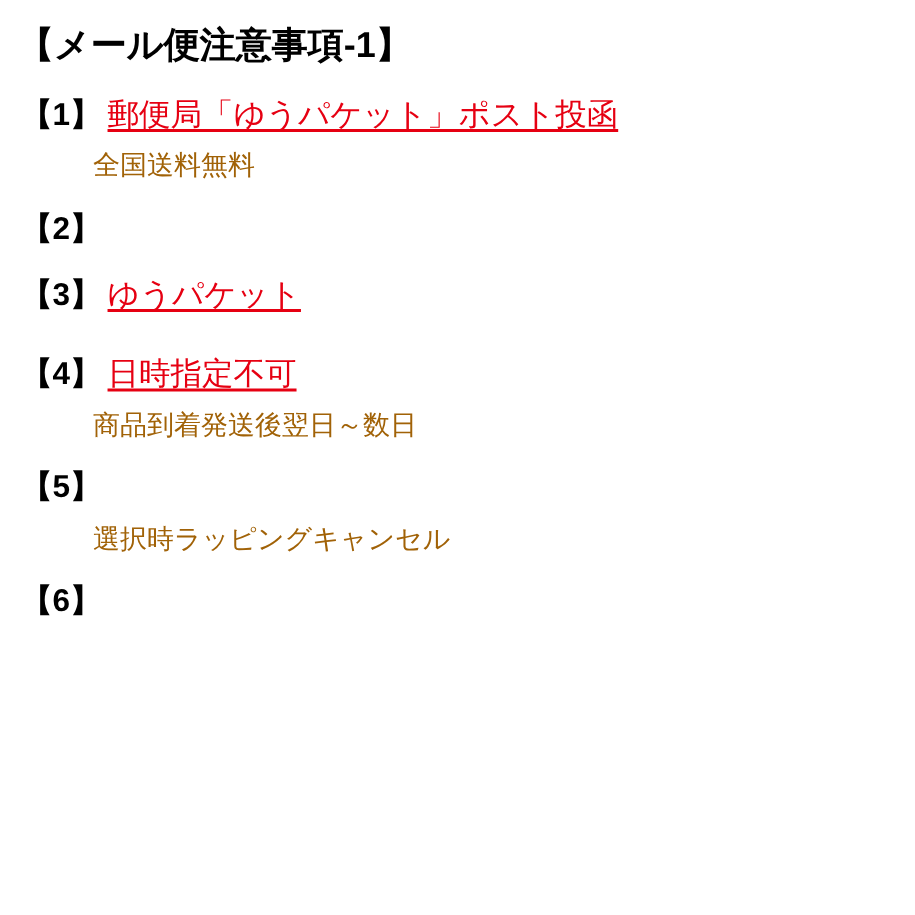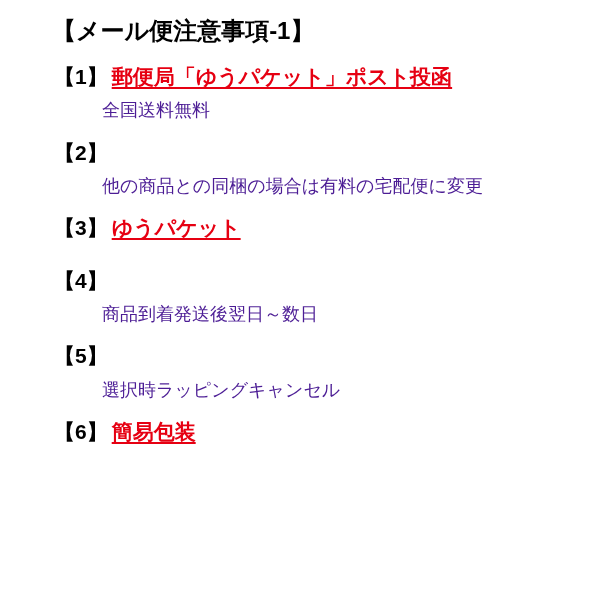--- a/index.html
+++ b/index.html
@@ -13,21 +13,20 @@
     font-family: "Liberation Sans", "DejaVu Sans", sans-serif;
     color: #000000;
     overflow: hidden;
   }
   .page {
     position: relative;
     width: 492px;
     height: 610px;
     box-sizing: border-box;
     padding: 16px 10px 0 10px;
-    margin-left: 40px;
   }
   .doc-title {
     font-size: 24px;
     font-weight: bold;
     color: #000000;
     letter-spacing: 0px;
     margin: 0 0 16px 2px;
     line-height: 1.25;
     white-space: nowrap;
   }
@@ -42,29 +41,29 @@
   }
   .item-num {
     font-size: 21px;
     font-weight: bold;
     color: #000000;
     flex: 0 0 auto;
     margin-left: 4px;
   }
   .item-label {
     font-size: 21px;
-    font-weight: bold;
+    font-weight: normal;
     color: #e60012;
     text-decoration: underline;
     text-underline-offset: 3px;
     margin-left: 4px;
   }
   .item-note {
     font-size: 18px;
-    color: #4c1d95;
+    color: #a16207;
     font-weight: normal;
     margin: 6px 0 0 52px;
     line-height: 1.4;
     white-space: nowrap;
   }
   .item-note.indent-wide {
     margin-left: 52px;
   }
   .spacer-sm { height: 8px; }
 </style>
@@ -82,53 +81,52 @@
     </div>
     <div class="item-note">全国送料無料</div>
   </div>
 
   <div class="spacer-sm"></div>
 
   <div class="item">
     <div class="item-head">
       <span class="item-num">【2】</span>
     </div>
-    <div class="item-note indent-wide">他の商品との同梱の場合は有料の宅配便に変更</div>
   </div>
 
   <div class="spacer-sm"></div>
 
   <div class="item">
     <div class="item-head">
       <span class="item-num">【3】</span>
       <span class="item-label">ゆうパケット</span>
     </div>
   </div>
 
   <div class="spacer-sm"></div>
   <div class="spacer-sm"></div>
 
   <div class="item">
     <div class="item-head">
       <span class="item-num">【4】</span>
+      <span class="item-label">日時指定不可</span>
     </div>
     <div class="item-note">商品到着発送後翌日～数日</div>
   </div>
 
   <div class="spacer-sm"></div>
 
   <div class="item">
     <div class="item-head">
       <span class="item-num">【5】</span>
     </div>
     <div class="item-note">選択時ラッピングキャンセル</div>
   </div>
 
   <div class="spacer-sm"></div>
 
   <div class="item">
     <div class="item-head">
       <span class="item-num">【6】</span>
-      <span class="item-label">簡易包装</span>
     </div>
   </div>
 
 </div>
 
 </body></html>

